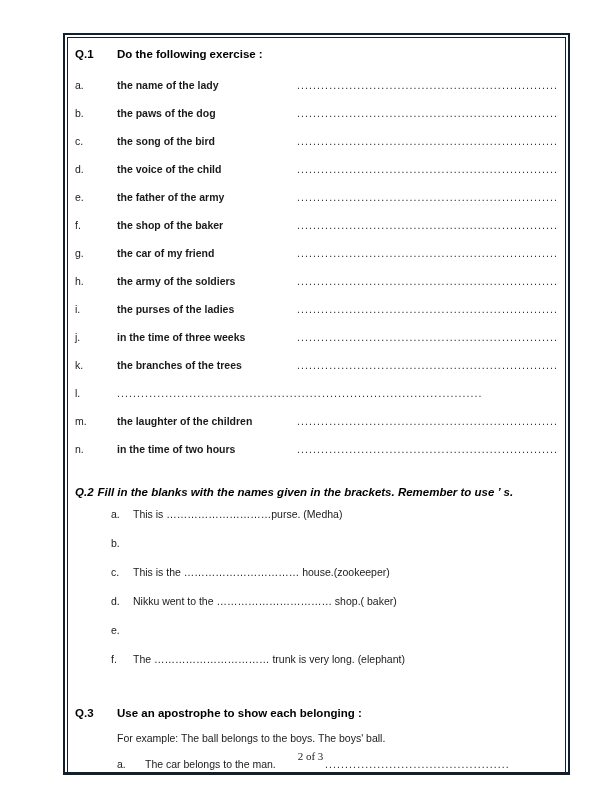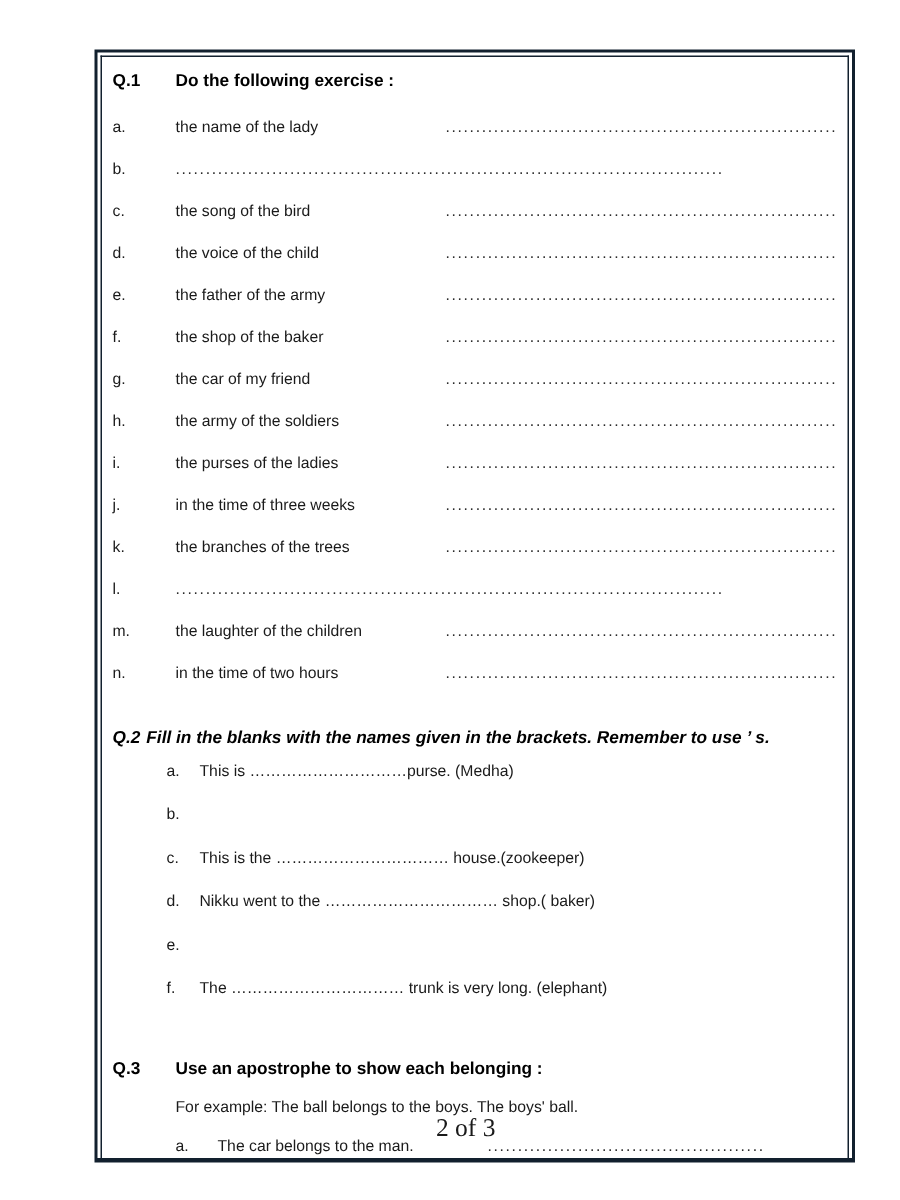--- a/index.html
+++ b/index.html
@@ -83,20 +83,21 @@
     color: #1a1a1a;
     height: 28px;
   }
   .q1-row .letter {
     width: 42px;
     flex: 0 0 42px;
   }
   .q1-row .phrase {
     width: 180px;
     flex: 0 0 180px;
+    font-weight: bold;
   }
   .q1-row .dots {
     flex: 1 1 auto;
     overflow: hidden;
     white-space: nowrap;
     letter-spacing: 1.1px;
     color: #2a2a2a;
     font-size: 10.5px;
   }
 
@@ -148,21 +149,21 @@
   }
 
   
   .footer {
     position: absolute;
     left: 0;
     right: 12px;
     bottom: 10px;
     text-align: center;
     font-family: "Liberation Serif", serif;
-    font-size: 17px;
+    font-size: 11px;
     color: #1a1a1a;
   }
 </style>
 </head>
 <body>
 
 <div class="page">
   <div class="content">
 
     <div class="q-heading" id="q1-heading">
@@ -170,20 +171,21 @@
       <span>Do the following exercise :</span>
     </div>
     <div id="q1-list">
         <div class="q1-row">
           <span class="letter">a.</span>
           <span class="phrase">the name of the lady</span>
           <span class="dots">...........................................................................................</span>
         </div>
         <div class="q1-row">
           <span class="letter">b.</span>
+          <span class="phrase">the paws of the dog</span>
           <span class="dots">...........................................................................................</span>
         </div>
         <div class="q1-row">
           <span class="letter">c.</span>
           <span class="phrase">the song of the bird</span>
           <span class="dots">...........................................................................................</span>
         </div>
         <div class="q1-row">
           <span class="letter">d.</span>
           <span class="phrase">the voice of the child</span>

